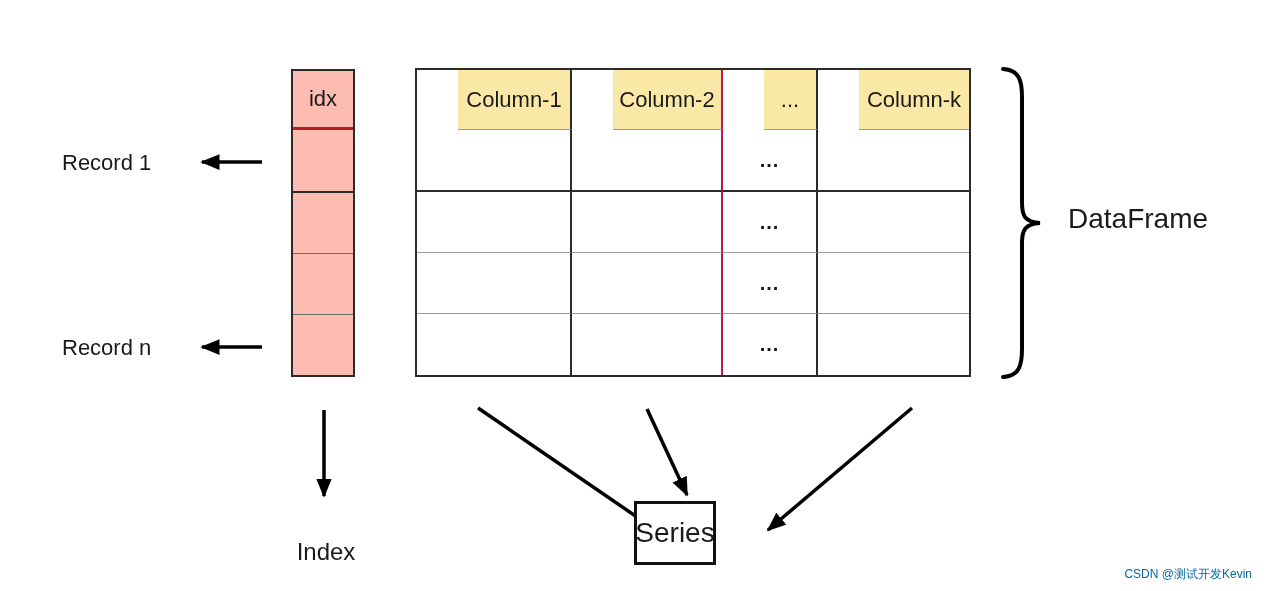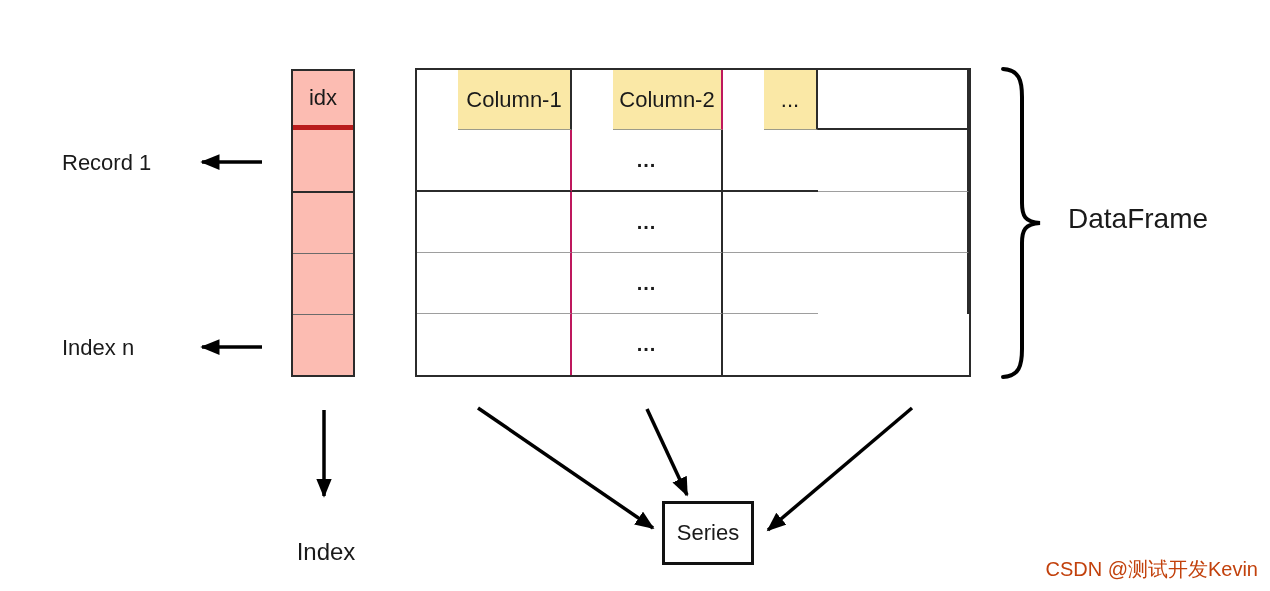--- a/index.html
+++ b/index.html
@@ -10,21 +10,21 @@
   .abs{position:absolute;}
   .lbl{font-size:22px;line-height:24px;white-space:nowrap;}
 
   
   .idx-col{
     position:absolute;left:291px;top:69px;width:64px;height:308px;
     box-sizing:border-box;border:2px solid #2b2b2b;background:#fcbcb2;
     display:flex;flex-direction:column;z-index:2;
   }
   .idx-head{
-    box-sizing:border-box;height:59px;border-bottom:5px solid #b91c1c;
+    box-sizing:border-box;height:59px;border-bottom:3px solid #b91c1c;
     display:flex;align-items:center;justify-content:center;font-size:22px;
   }
   .idx-cell{box-sizing:border-box;}
   .idx-cell.r1{height:63px;border-bottom:2px solid #2b2b2b;}
   .idx-cell.r2{height:61px;border-bottom:1px solid #6b6b6b;}
   .idx-cell.r3{height:61px;border-bottom:1px solid #6b6b6b;}
   .idx-cell.r4{flex:1;}
 
   
   .dtable{
@@ -46,54 +46,55 @@
   .dots{letter-spacing:1px;font-weight:bold;font-size:20px;}
 
   
   .record1{left:62px;top:151px;}
   .recordn{left:62px;top:336px;}
   .index-lbl{left:288px;top:540px;width:76px;text-align:center;font-size:24px;}
   .dataframe-lbl{left:1068px;top:207px;font-size:28px;}
 
   
   .series-box{
-    position:absolute;left:662px;top:501px;width:92px;height:64px;
+    position:absolute;left:634px;top:501px;width:82px;height:64px;
     box-sizing:border-box;border:3px solid #111111;background:#ffffff;
-    display:flex;align-items:center;justify-content:center;font-size:22px;z-index:3;
+    display:flex;align-items:center;justify-content:center;font-size:28px;z-index:3;
   }
 
   
   .overlay{position:absolute;left:0;top:0;width:1270px;height:591px;z-index:1;}
 
   
   .watermark{
-    position:absolute;right:12px;bottom:8px;font-size:20px;color:#c2410c;z-index:2;
+    position:absolute;right:18px;bottom:8px;font-size:12px;color:#0369a1;z-index:2;
   }
 </style>
 </head>
 <body>
 
 <div class="canvas">
 
   <div class="abs lbl record1">Record 1</div>
-  <div class="abs lbl recordn">Index n</div>
+  <div class="abs lbl recordn">Record n</div>
 
   <div class="idx-col">
     <div class="idx-head">idx</div>
     <div class="idx-cell r1"></div>
     <div class="idx-cell r2"></div>
     <div class="idx-cell r3"></div>
     <div class="idx-cell r4"></div>
   </div>
 
   <div class="dtable">
 
     <div class="tcell head c0">Column-1</div>
     <div class="tcell head c1">Column-2</div>
     <div class="tcell head c2">...</div>
+    <div class="tcell head">Column-k</div>
 
     <div class="tcell c0 rb-dark"></div>
     <div class="tcell c1 rb-dark"></div>
     <div class="tcell c2 rb-dark dots">...</div>
     <div class="tcell rb-dark"></div>
 
     <div class="tcell c0 rb-light"></div>
     <div class="tcell c1 rb-light"></div>
     <div class="tcell c2 rb-light dots">...</div>
     <div class="tcell rb-light"></div>

